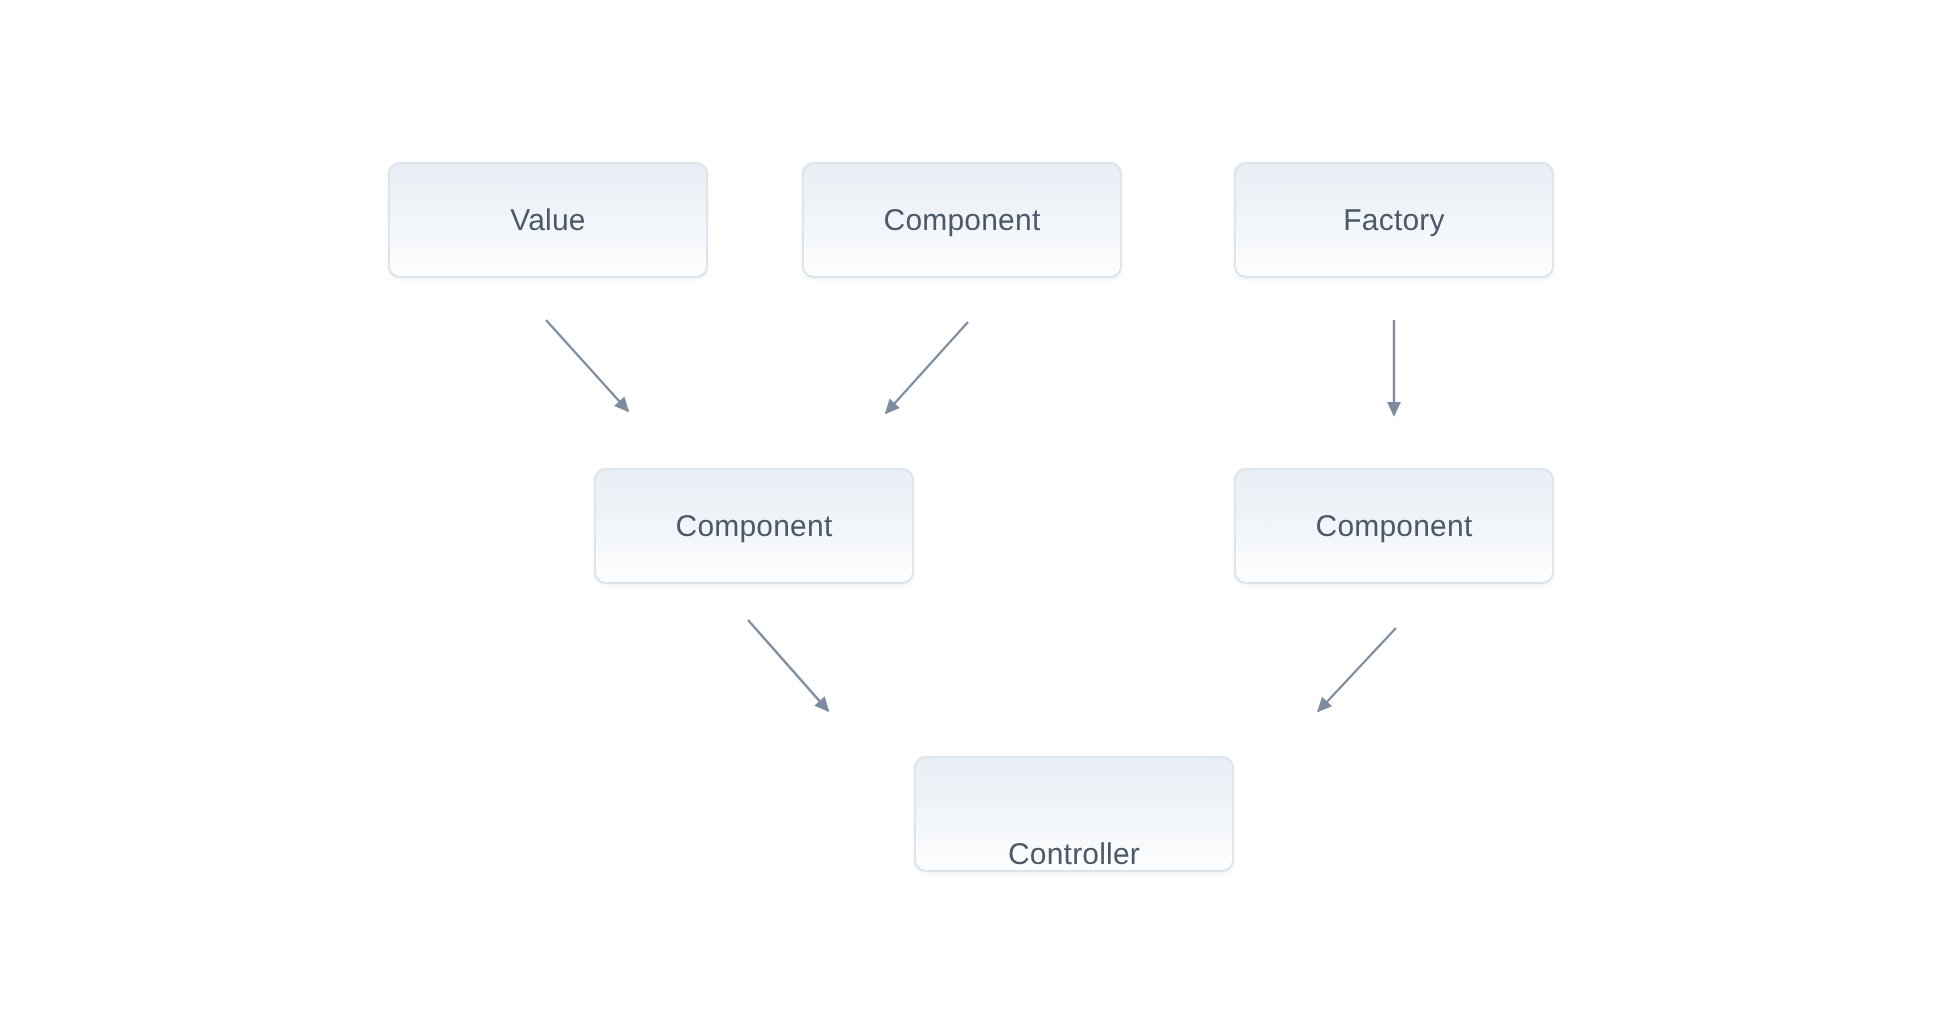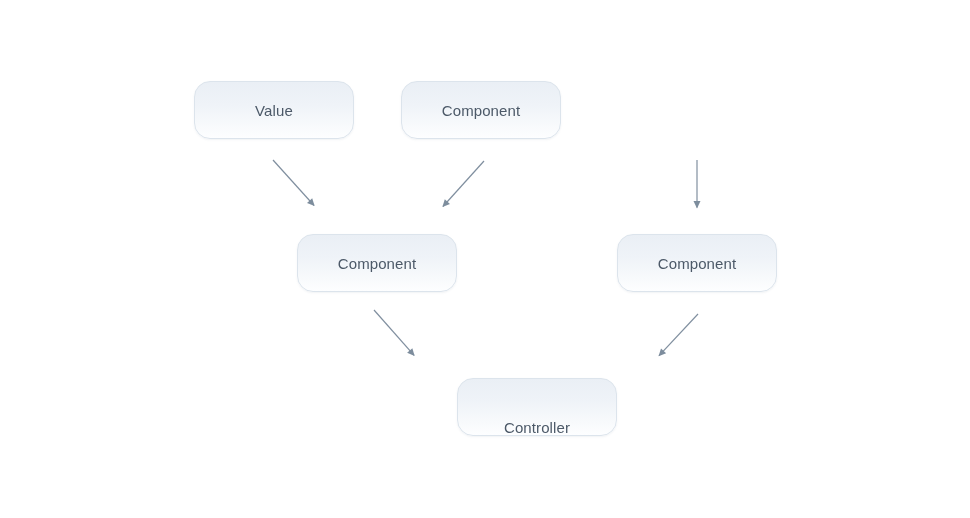--- a/index.html
+++ b/index.html
@@ -25,21 +25,21 @@
     width: 970px;
     height: 518px;
     pointer-events: none;
   }
   .node {
     position: absolute;
     box-sizing: border-box;
     width: 160px;
     height: 58px;
     border: 1px solid #dce4ec;
-    border-radius: 16px;
+    border-radius: 6px;
     background: linear-gradient(to bottom, #eaeff5 0%, #eff3f8 40%, #f8fafc 78%, #fdfeff 100%);
     box-shadow: 0 1px 2px rgba(120, 140, 160, 0.10);
     display: flex;
     align-items: center;
     justify-content: center;
   }
   .node-label {
     font-family: "Liberation Sans", sans-serif;
     font-size: 15px;
     font-weight: 400;
@@ -71,20 +71,23 @@
   </svg>
 
   <div class="node" style="left: 194px; top: 81px; width: 160px; height: 58px;">
     <span class="node-label">Value</span>
   </div>
 
   <div class="node" style="left: 401px; top: 81px; width: 160px; height: 58px;">
     <span class="node-label">Component</span>
   </div>
 
+  <div class="node" style="left: 617px; top: 81px; width: 160px; height: 58px;">
+    <span class="node-label">Factory</span>
+  </div>
 
   <div class="node" style="left: 297px; top: 234px; width: 160px; height: 58px;">
     <span class="node-label">Component</span>
   </div>
 
   <div class="node" style="left: 617px; top: 234px; width: 160px; height: 58px;">
     <span class="node-label">Component</span>
   </div>
 
   <div class="node" style="left: 457px; top: 378px; width: 160px; height: 58px; align-items: flex-end;">

